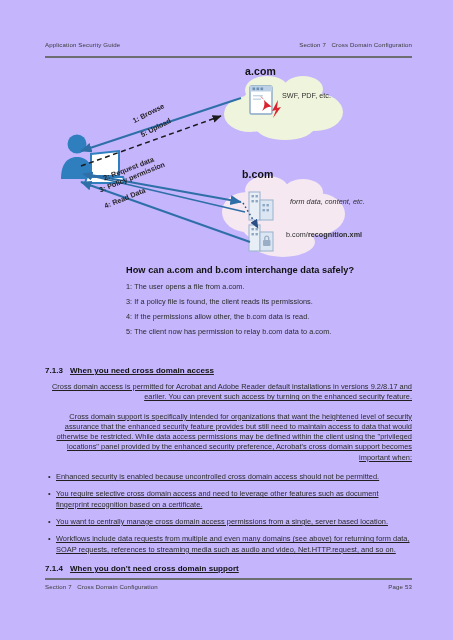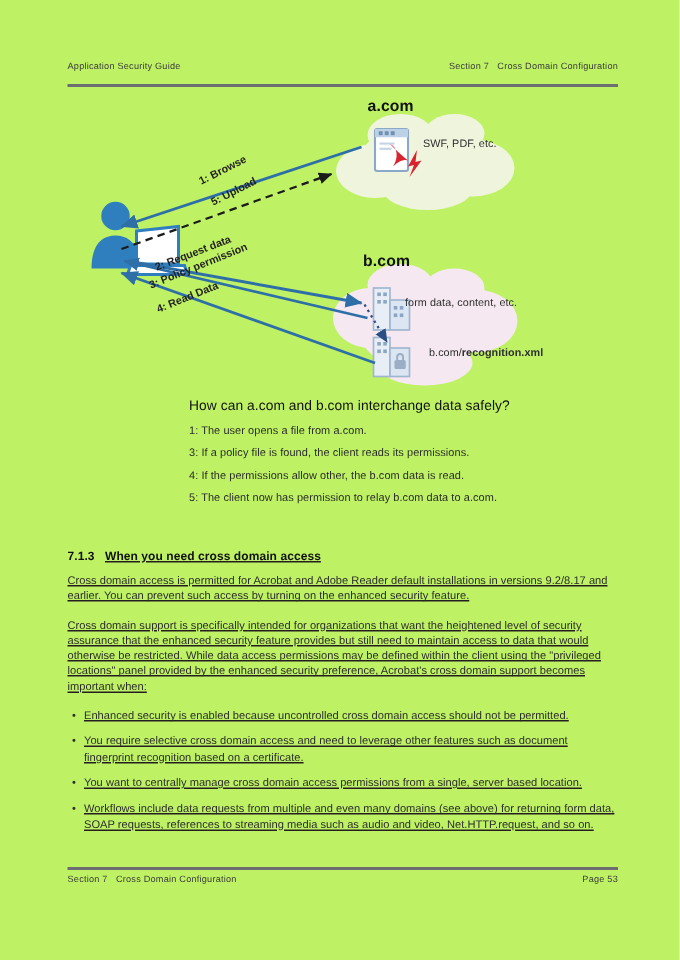--- a/index.html
+++ b/index.html
@@ -12,21 +12,21 @@
     height: 640px;
     position: relative;
     font-family: "Liberation Sans", sans-serif;
     color: #231f20;
     overflow: hidden;
   }
 
   .page {
     position: absolute;
     inset: 0;
-    background: #bef264;
+    background: #c4b5fd;
   }
 
   
   .running-header {
     position: absolute;
     left: 45px;
     right: 41px;
     top: 41px;
     display: flex;
     justify-content: space-between;
@@ -66,21 +66,21 @@
   .label-bcom { left: 197px; top: 106px; }
 
   .cloud-text {
     position: absolute;
     font-size: 7.2px;
     color: #2e2e2e;
     letter-spacing: 0.05px;
     white-space: nowrap;
   }
   .text-swf   { left: 237px; top: 29px; }
-  .text-form  { left: 225px; top: 135px; }
+  .text-form  { left: 245px; top: 135px; font-style: italic; }
   .text-xml   { left: 241px; top: 168px; }
   .text-xml b { font-weight: bold; }
 
   .arrow-label {
     position: absolute;
     font-size: 7.2px;
     font-weight: bold;
     color: #231f20;
     white-space: nowrap;
     transform-origin: 0 0;
@@ -92,21 +92,21 @@
   .al-read    { left: 58px;  top: 140px; transform: rotate(-22deg); }
 
   
   .qa {
     position: absolute;
     left: 126px;
     top: 265px;
     width: 290px;
   }
   .qa-title {
-    font-weight: normal;
+    font-weight: bold;
     font-size: 9.2px;
     color: #111111;
     margin-bottom: 7px;
     letter-spacing: 0.05px;
   }
   .qa-item {
     font-size: 7.3px;
     line-height: 9.6px;
     color: #2b2b2b;
     margin-bottom: 5.5px;
@@ -129,21 +129,21 @@
     color: #111111;
     letter-spacing: 0.05px;
   }
   h3.sec-head .num { display: inline-block; min-width: 25px; }
   p.para {
     margin: 0 0 9px 0;
     font-size: 7.4px;
     line-height: 10.3px;
     color: #2b2b2b;
     letter-spacing: 0.02px;
-    text-align: left;
+    text-align: right;
   }
   ul.bullets {
     margin: 0 0 9px 0;
     padding: 0;
     list-style: none;
   }
   ul.bullets li {
     position: relative;
     padding-left: 11px;
     margin-bottom: 7px;
@@ -344,20 +344,23 @@
       <li>
         <span class="dot">•</span>
         <span>You want to centrally manage cross domain access permissions from a single, server based location.</span>
       </li>
       <li>
         <span class="dot">•</span>
         <span>Workflows include data requests from multiple and even many domains (see above) for returning form data, SOAP requests, references to streaming media such as audio and video, Net.HTTP.request, and so on.</span>
       </li>
     </ul>
 
+    <h3 class="sec-head sec-head-2">
+      <span class="num">7.1.4</span><span>When you don't need cross domain support</span>
+    </h3>
   </div>
 
   <div class="footer-rule"></div>
   <div class="running-footer">
     <span class="left">Section 7   Cross Domain Configuration</span>
     <span>Page 53</span>
   </div>
 
 </div>
 

